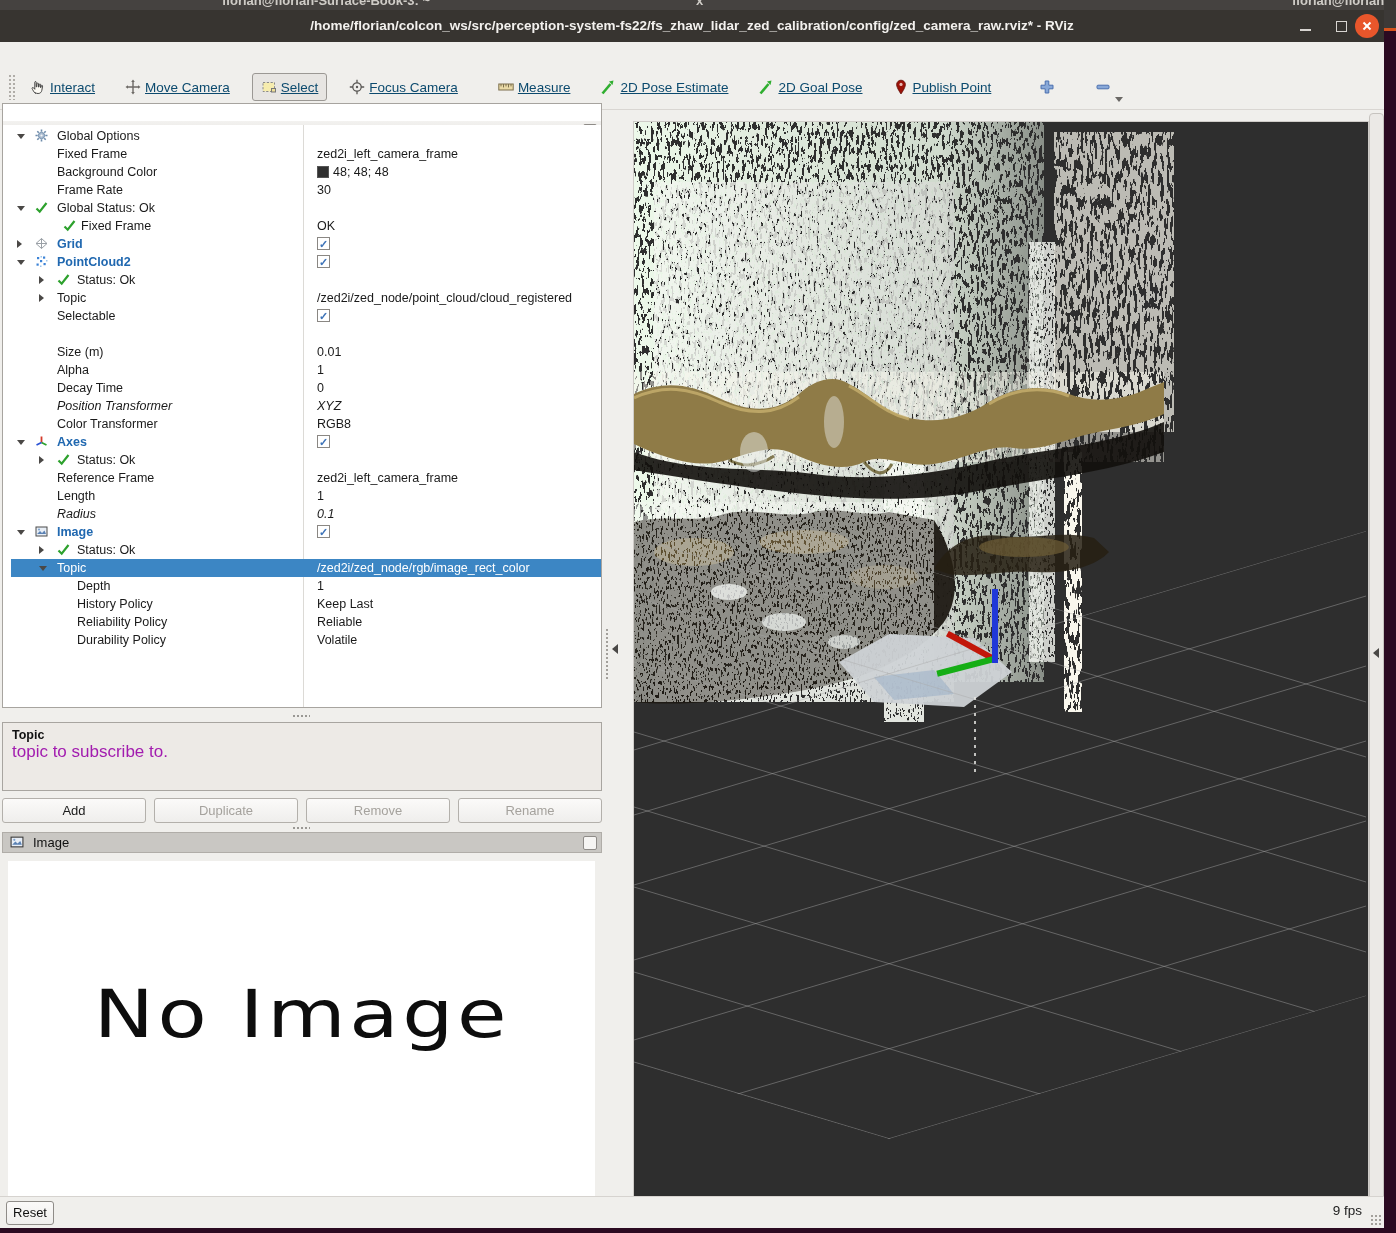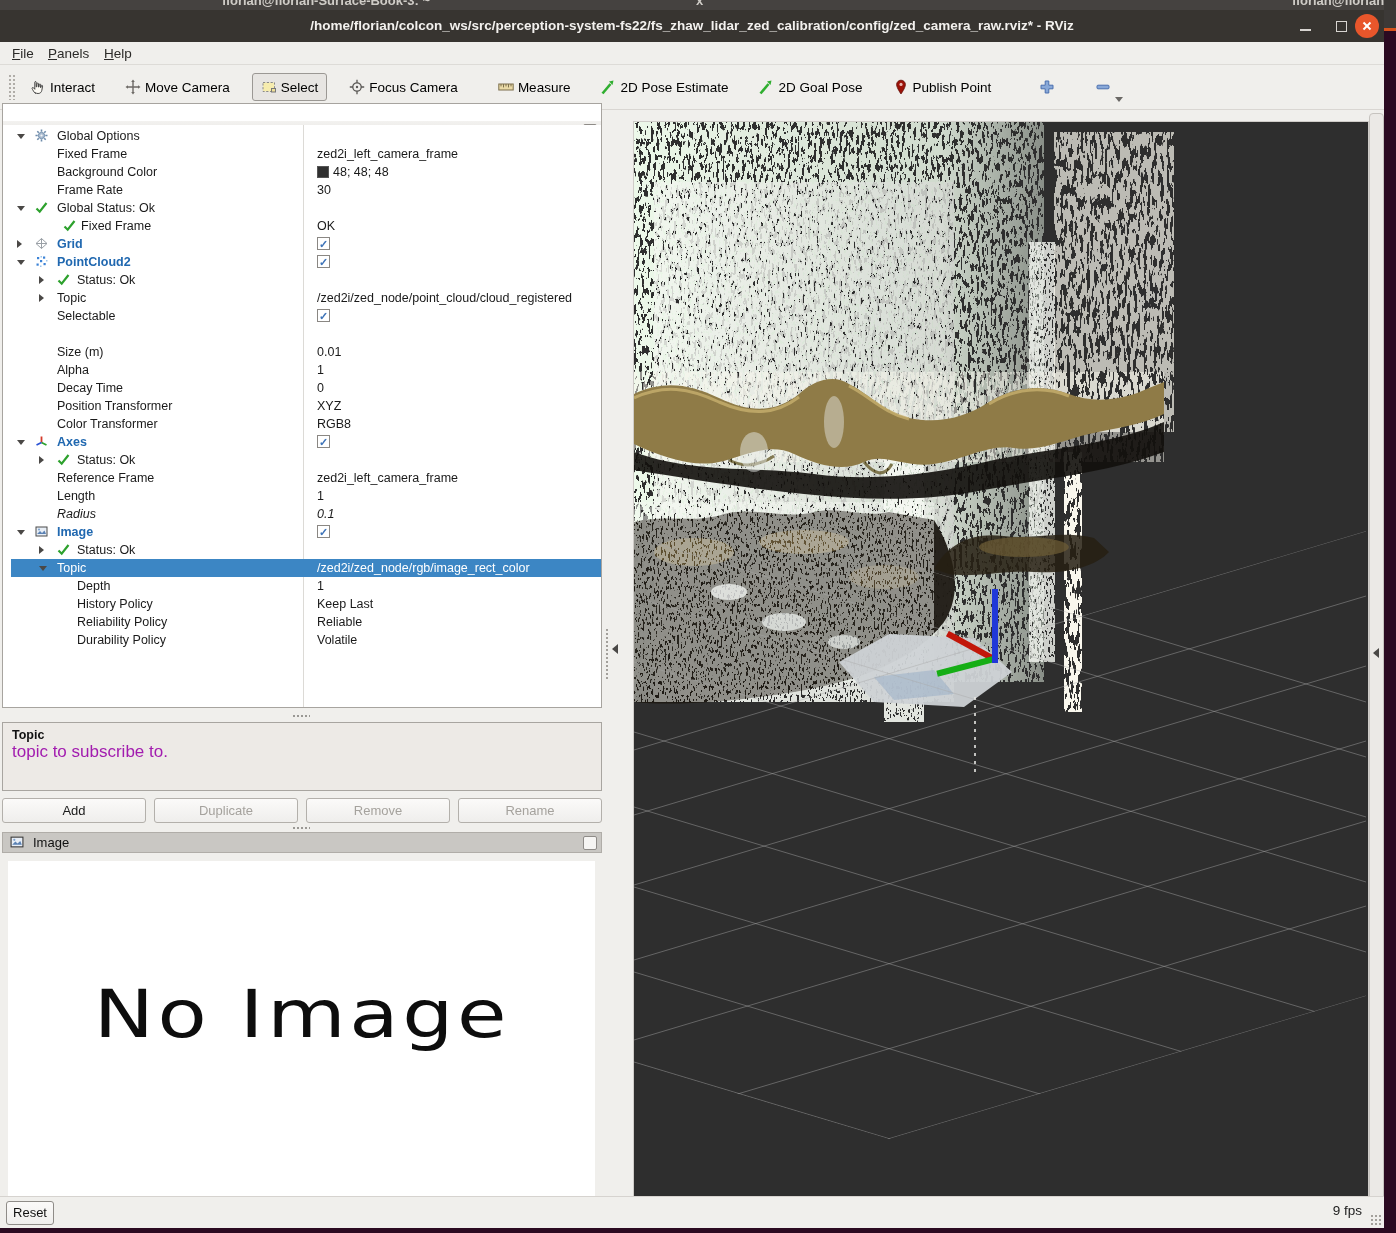--- a/index.html
+++ b/index.html
@@ -25,21 +25,21 @@
   #btn-close .circ { position:absolute; left:0; top:0; width:24px; height:24px; border-radius:50%; background:#e8562b; }
   #btn-close svg { position:absolute; left:0; top:0; }
 
   #menubar { left:0; top:32px; width:100%; height:23px; background:#f0efec; border-bottom:1px solid #dddbd7; }
   .menu-item { position:absolute; top:2px; height:19px; line-height:19px; font-size:13.5px; color:#2b2a28; padding:0 4px; }
 
   #toolbar { left:0; top:55px; width:100%; height:45px; background:#f0efec; border-bottom:1px solid #d9d6d2;
              display:flex; align-items:center; }
   .tb-handle { width:8px; height:26px; margin:0 6px 0 8px;
        background-image:radial-gradient(#b0ada8 1px, transparent 1px); background-size:4px 4px; }
-  .tool { display:flex; align-items:center; gap:4px; font-size:13.5px; color:#000000; padding:5px 8px; margin-right:14px; white-space:nowrap; }
+  .tool { display:flex; align-items:center; gap:4px; font-size:13.5px; color:#0c4a6e; padding:5px 8px; margin-right:14px; white-space:nowrap;text-decoration:underline; }
   .tool svg { display:block; }
   .tool.active { background:#e7e5e2; border:1px solid #9b9894; border-radius:3px; }
   .tool.iconbtn { margin-right:6px; padding:5px 10px; position:relative; }
   .dd-arrow { position:absolute; right:-2px; bottom:-2px; width:0; height:0;
        border-left:4px solid transparent; border-right:4px solid transparent; border-top:5px solid #6a6865; }
 
   
   .panel-border { border:1px solid #a7a49f; }
   #displays-panel { left:2px; top:93px; width:600px; height:605px; background:#fff; }
   .panel-header { position:absolute; left:0; top:17px; width:100%; height:21px;
@@ -129,25 +129,20 @@
         <div class="circ"></div>
         <svg width="24" height="24">
             <g stroke="#fff" stroke-width="2">
               <line x1="8.5" y1="8.5" x2="15.5" y2="15.5"></line>
               <line x1="15.5" y1="8.5" x2="8.5" y2="15.5"></line>
             </g>
           </svg>
       </div>
     </div>
 
-    <div class="abs" id="menubar">
-      <span class="menu-item accel" style="left:8px"><u>F</u>ile</span>
-      <span class="menu-item accel" style="left:44px"><u>P</u>anels</span>
-      <span class="menu-item accel" style="left:100px"><u>H</u>elp</span>
-    </div>
 
     <div class="abs" id="toolbar">
       <div class="tb-handle"></div>
 
       <div class="tool">
         <span>
             <svg width="16" height="16" viewBox="0 0 16 16">
               <path d="M5.5 14.5c-.9-.6-1.8-2-2.6-3.4-.5-.9-1.2-1.9-.6-2.4.5-.4 1.2-.1 1.7.6l.8 1V3.2c0-.9 1.4-.9 1.4 0v4.6l.5.1.3-3.2c.1-.9 1.5-.8 1.5.1l-.1 3.2.5.1.4-2.6c.1-.8 1.4-.7 1.4.2l-.2 2.8.4.1.5-1.8c.2-.8 1.3-.5 1.2.3l-.8 4.3c-.3 1.7-1.5 3.1-3.7 3.1-1.1 0-1.9-.2-2.6-.9z" fill="#fdfbf5" stroke="#333" stroke-width="0.9"></path>
             </svg>
           </span>
@@ -349,21 +344,21 @@
             <span class="tval">0.01</span>
           </div>
           <div class="trow" style="top: 236px;">
             <span class="tlabel" style="left: 46px;">Alpha</span>
             <span class="tval">1</span>
           </div>
           <div class="trow" style="top: 254px;">
             <span class="tlabel" style="left: 46px;">Decay Time</span>
             <span class="tval">0</span>
           </div>
-          <div class="trow" style="top: 272px;">
+          <div class="trow" style="top: 272px; font-style: italic;">
             <span class="tlabel" style="left: 46px;">Position Transformer</span>
             <span class="tval">XYZ</span>
           </div>
           <div class="trow" style="top: 290px;">
             <span class="tlabel" style="left: 46px;">Color Transformer</span>
             <span class="tval">RGB8</span>
           </div>
           <div class="trow disp" style="top: 308px;">
             <span class="arrow-o" style="left: 6px;"></span>
             <span class="ticon" style="left: 24px;"><svg width="13" height="13" viewBox="0 0 13 13">

